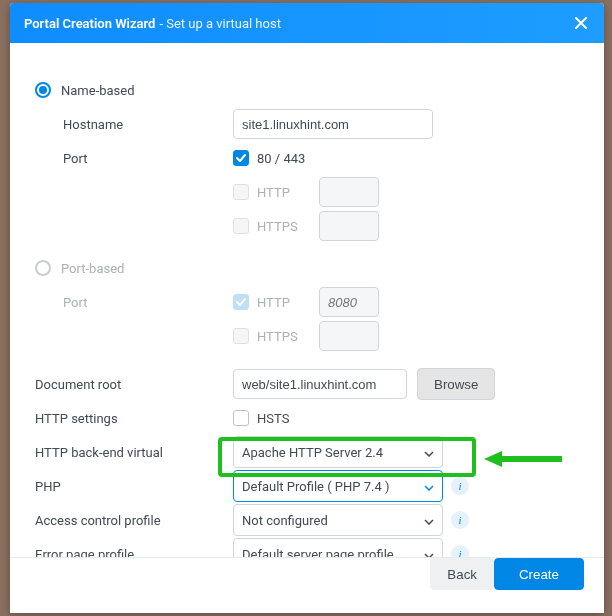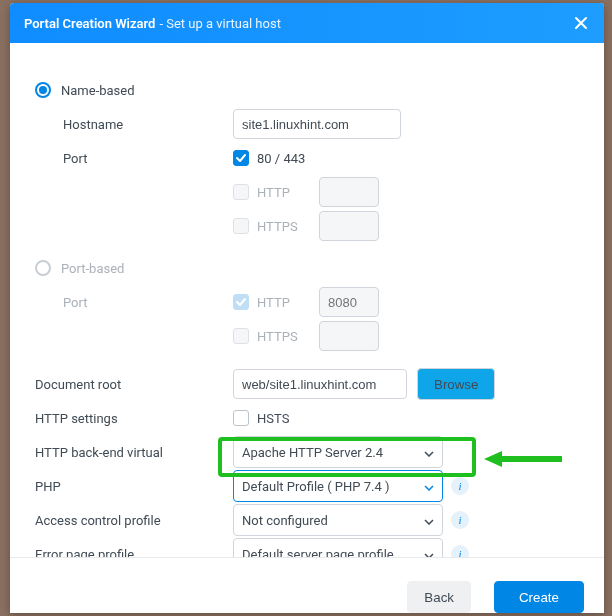--- a/index.html
+++ b/index.html
@@ -65,41 +65,41 @@
   .checkbox.checked{background:#0086e5;border-color:#0086e5;}
   .checkbox.checked svg{display:block;}
   .checkbox svg{display:none;}
   .checkbox.disabled{background:#f5f6f7;border-color:#dde1e5;}
   .checkbox.disabled.checked{background:#c0dff5;border-color:#c0dff5;}
   .textinput{
     height:30px;border:1px solid #cfd5db;border-radius:4px;padding:0 8px;
     font-size:13px;color:#414b55;background:#fff;outline:none;
   }
   .textinput.small{width:60px;}
-  .textinput:disabled{background:#f5f6f7;color:#aab1b8;}
+  .textinput:disabled{background:#f5f6f7;color:#aab1b8;font-style:italic;}
   .sel{
     height:32px;border:1px solid #cfd5db;border-radius:4px;padding:0 8px;
     display:flex;align-items:center;justify-content:space-between;
     background:#fff;width:210px;cursor:pointer;
   }
   .sel .caret{margin-left:6px;}
   .btn{
     height:32px;border:1px solid #cfd5db;border-radius:4px;padding:0 16px;
-    background:#0ea5e9;color:#414b55;cursor:pointer;display:inline-flex;align-items:center;justify-content:center;
+    background:#e5e5e5;color:#414b55;cursor:pointer;display:inline-flex;align-items:center;justify-content:center;
   }
   .btn.primary{background:#0086e5;border-color:#0086e5;color:#fff;padding:0 24px;}
   .btn.gray{background:#eef0f2;border-color:#eef0f2;}
   .info-badge{
     width:18px;height:18px;border-radius:50%;background:#e5f1fb;color:#0086e5;
     display:inline-flex;align-items:center;justify-content:center;font-style:italic;
     font-family:Georgia,serif;font-size:11px;margin-left:8px;cursor:pointer;flex-shrink:0;
   }
   .footer{
-    height:56px;border-top:1px solid #e7eaec;display:flex;align-items:flex-end;
-    justify-content:flex-end;padding:0 20px;gap:23px;
+    height:56px;border-top:1px solid #e7eaec;display:flex;align-items:flex-start;
+    justify-content:flex-end;padding:0 20px;gap:0;
   }
   .highlight-box{
     position:absolute;border:4px solid #1fbf1f;border-radius:4px;pointer-events:none;
   }
   .arrow{
     position:absolute;pointer-events:none;
   }
   .disabled-text{color:#aab1b8;}
   .port-proto-col{width:86px;display:flex;align-items:center;}
 </style>
@@ -120,21 +120,21 @@
 
   <div class="body">
 
     <div class="row">
       <span class="radio checked"></span>
       <span>Name-based</span>
     </div>
 
     <div class="row indent">
       <span class="lbl">Hostname</span>
-      <input class="textinput" style="width: 168px;" value="site1.linuxhint.com">
+      <input class="textinput" style="width: 200px;" value="site1.linuxhint.com">
     </div>
 
     <div class="row indent">
       <span class="lbl">Port</span>
       <span class="checkbox checked">
         <svg width="12" height="12" viewBox="0 0 12 12">
             <path d="M2 6 L5 9 L10 3" stroke="#fff" stroke-width="2" fill="none" stroke-linecap="round" stroke-linejoin="round"></path>
           </svg>
       </span>
       <span>80 / 443</span>

